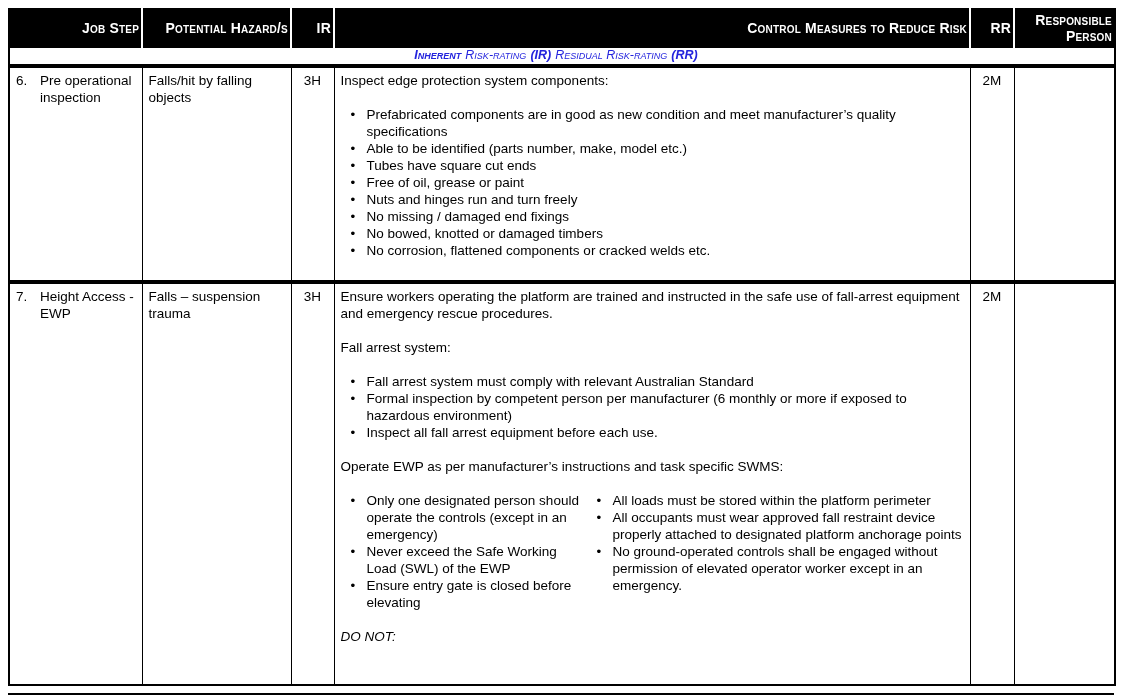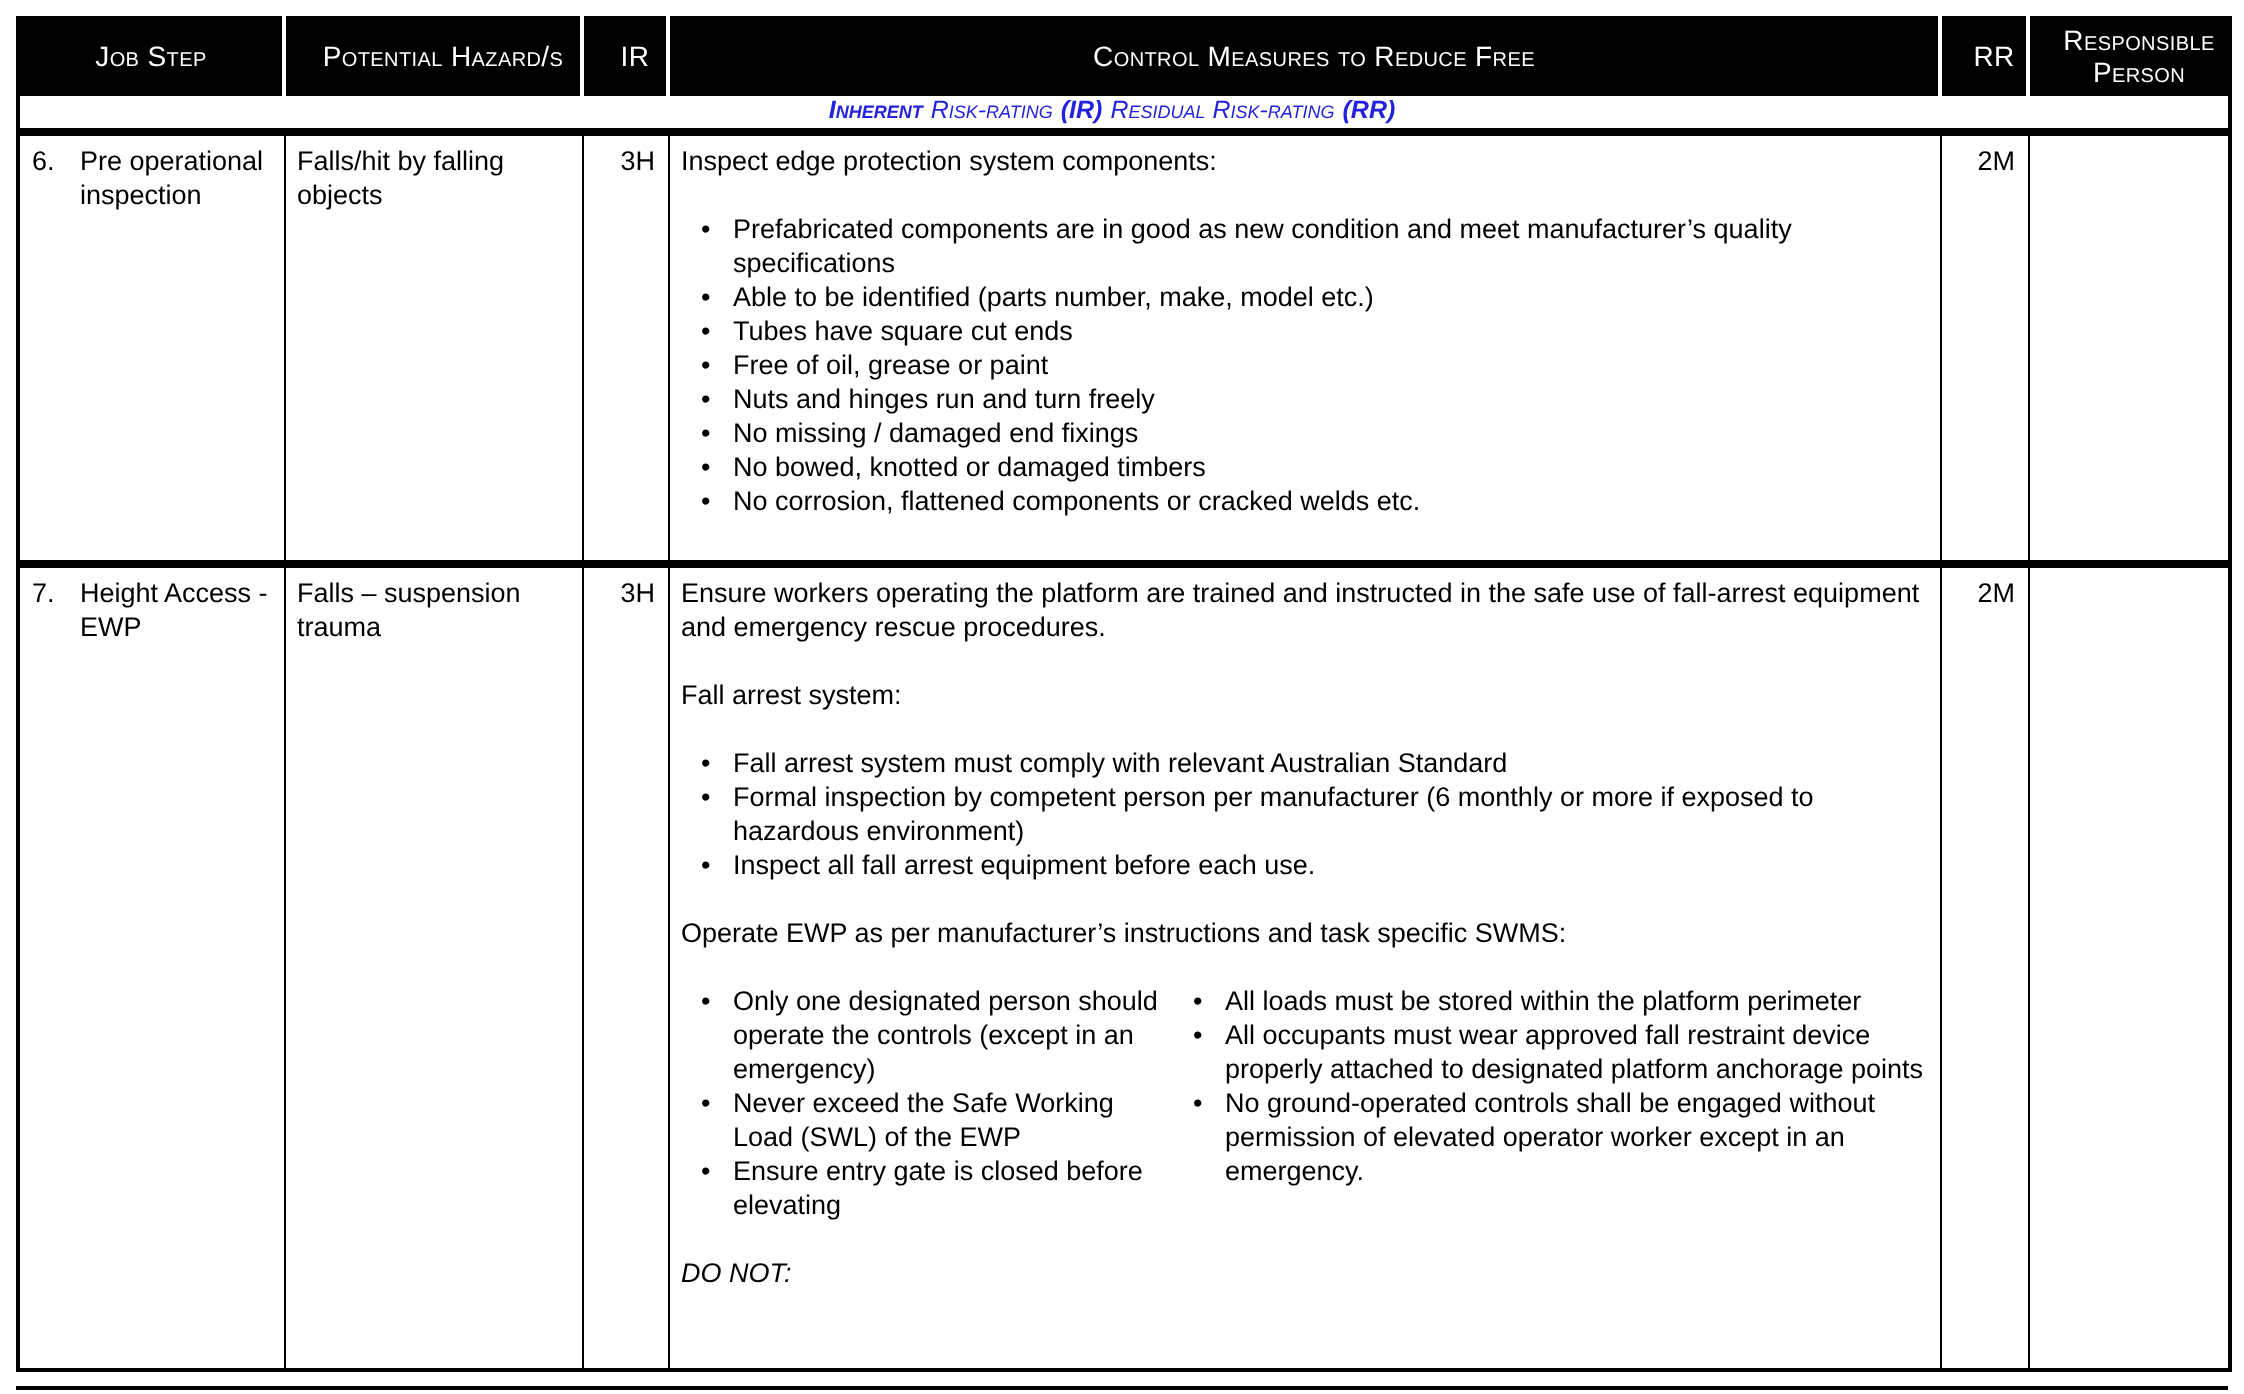--- a/index.html
+++ b/index.html
@@ -12,41 +12,41 @@
   }
   table.swms {
     position:absolute; left:8px; top:8px; width:1106px;
     border-collapse:collapse; table-layout:fixed;
     border:2px solid var(--border,#000);
   }
   td, th { border:1px solid var(--border,#000); vertical-align:top; padding:4px 6px; }
   
   thead th {
     background:var(--header_bg,#000); color:var(--header_text,#fff);
-    font-weight:normal; font-variant:small-caps; font-size:14px; line-height:16px;
-    letter-spacing:.2px; text-align:center; vertical-align:middle;
+    font-weight:bold; font-variant:small-caps; font-size:14px; line-height:16px;
+    letter-spacing:.2px; text-align:right; vertical-align:middle;
     height:38px; padding:2px 2px;
   }
   thead th + th { border-left:2px solid #fff;padding-left:12px; }
   
   td.legend {
     height:16px; padding:0 0 1px 0; text-align:center;
     color:var(--legend_blue,#2323DD);
     font-style:italic; font-variant:small-caps; font-size:12.5px; line-height:15px;
     border-bottom:1px solid var(--border,#000);
   }
   td.legend .b { font-weight:bold; }
   td.legend span { margin-right:4px; }
   td.legend span:last-child { margin-right:12px; }
   
   tr.weather td { height:36px; }
   tr.thick td { border-top:4px solid var(--border,#000); }
   tr.r6 td { height:204px; }
   .r7content { min-height:392px; }
-  td.center { text-align:right; }
+  td.center { text-align:center; }
   
   .cm p, .cm ul { margin:0 0 17px 0; }
   ul.bullets { list-style:none; }
   ul.bullets li { position:relative; padding-left:26px; }
   ul.bullets li::before { content:"\2022"; position:absolute; left:10px; }
   .twocol { display:flex; }
   .twocol .colL { width:246px; flex-shrink:0; margin-bottom:0; }
   .twocol .colR { flex:1; margin-bottom:0; }
   .twocol { margin:0 0 17px 0; }
   .it { font-style:italic; }
@@ -67,21 +67,21 @@
         <col style="width:43px">
       <col style="width:636px">
         <col style="width:44px">
         <col style="width:101px">
     </colgroup>
     <thead>
       <tr>
         <th>Job Step</th>
         <th>Potential Hazard/s</th>
         <th>IR</th>
-        <th>Control Measures to Reduce Free</th>
+        <th>Control Measures to Reduce Risk</th>
         <th>RR</th>
         <th>Responsible Person</th>
       </tr>
     </thead>
     <tbody>
       <tr>
         <td class="legend" colspan="6"><span class="b">Inherent</span><span>Risk-rating</span><span class="b">(IR)</span><span>Residual Risk-rating</span><span class="b">(RR)</span></td>
       </tr>
 
 

